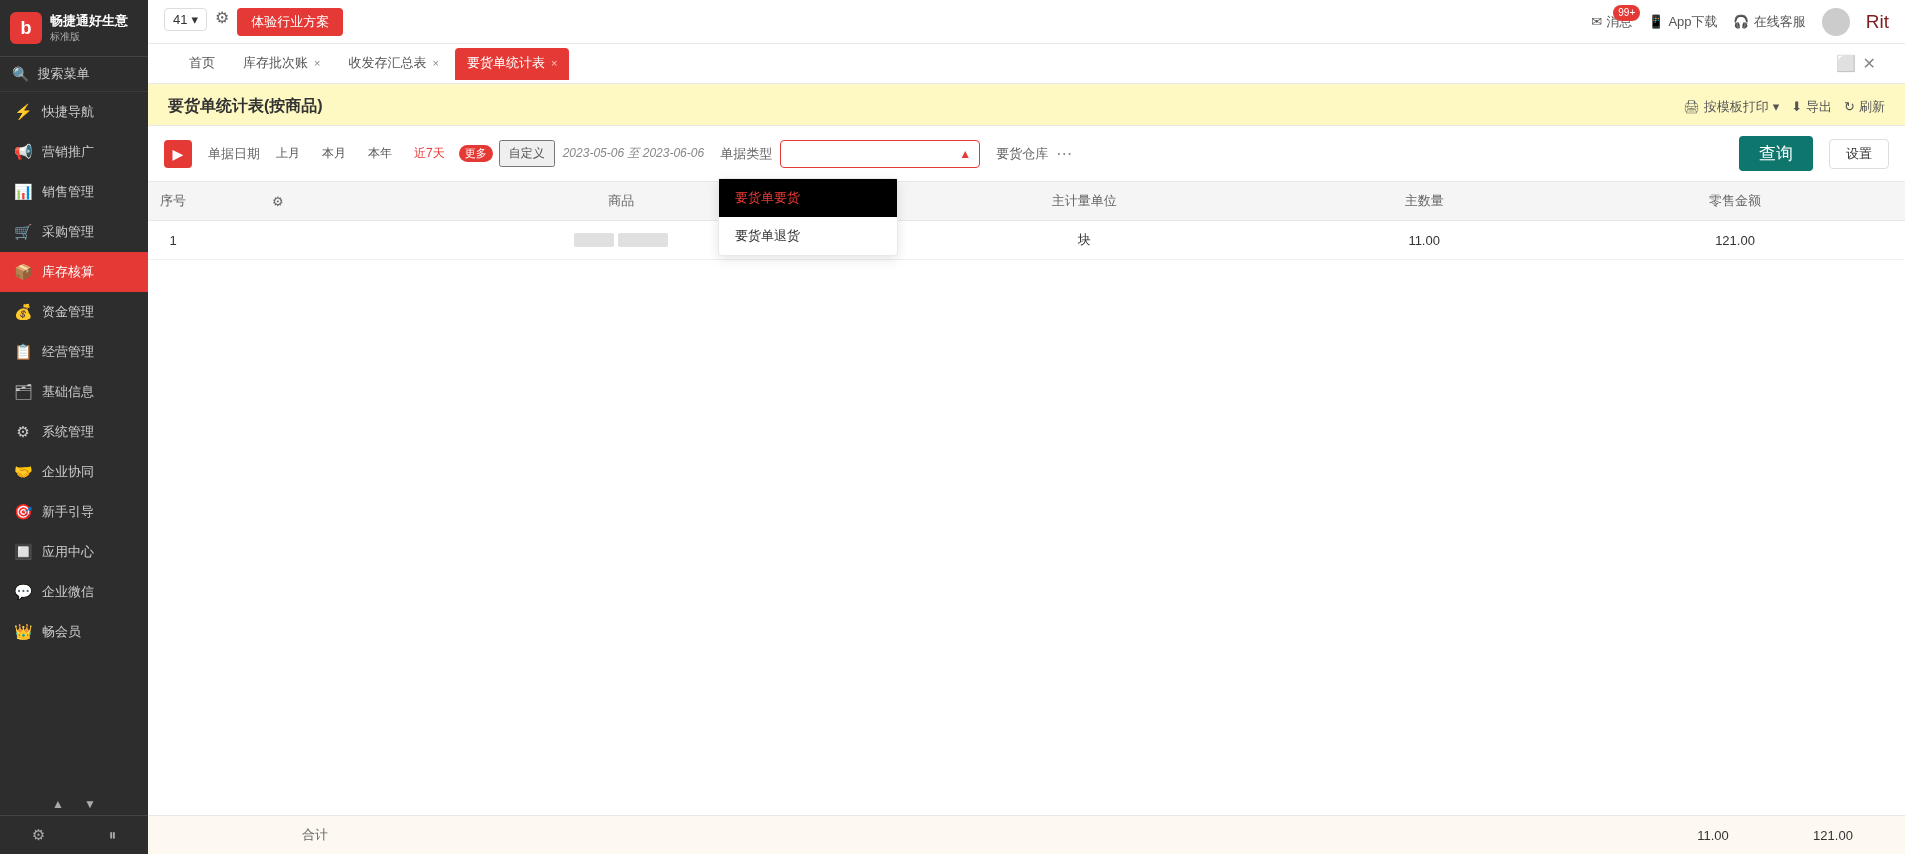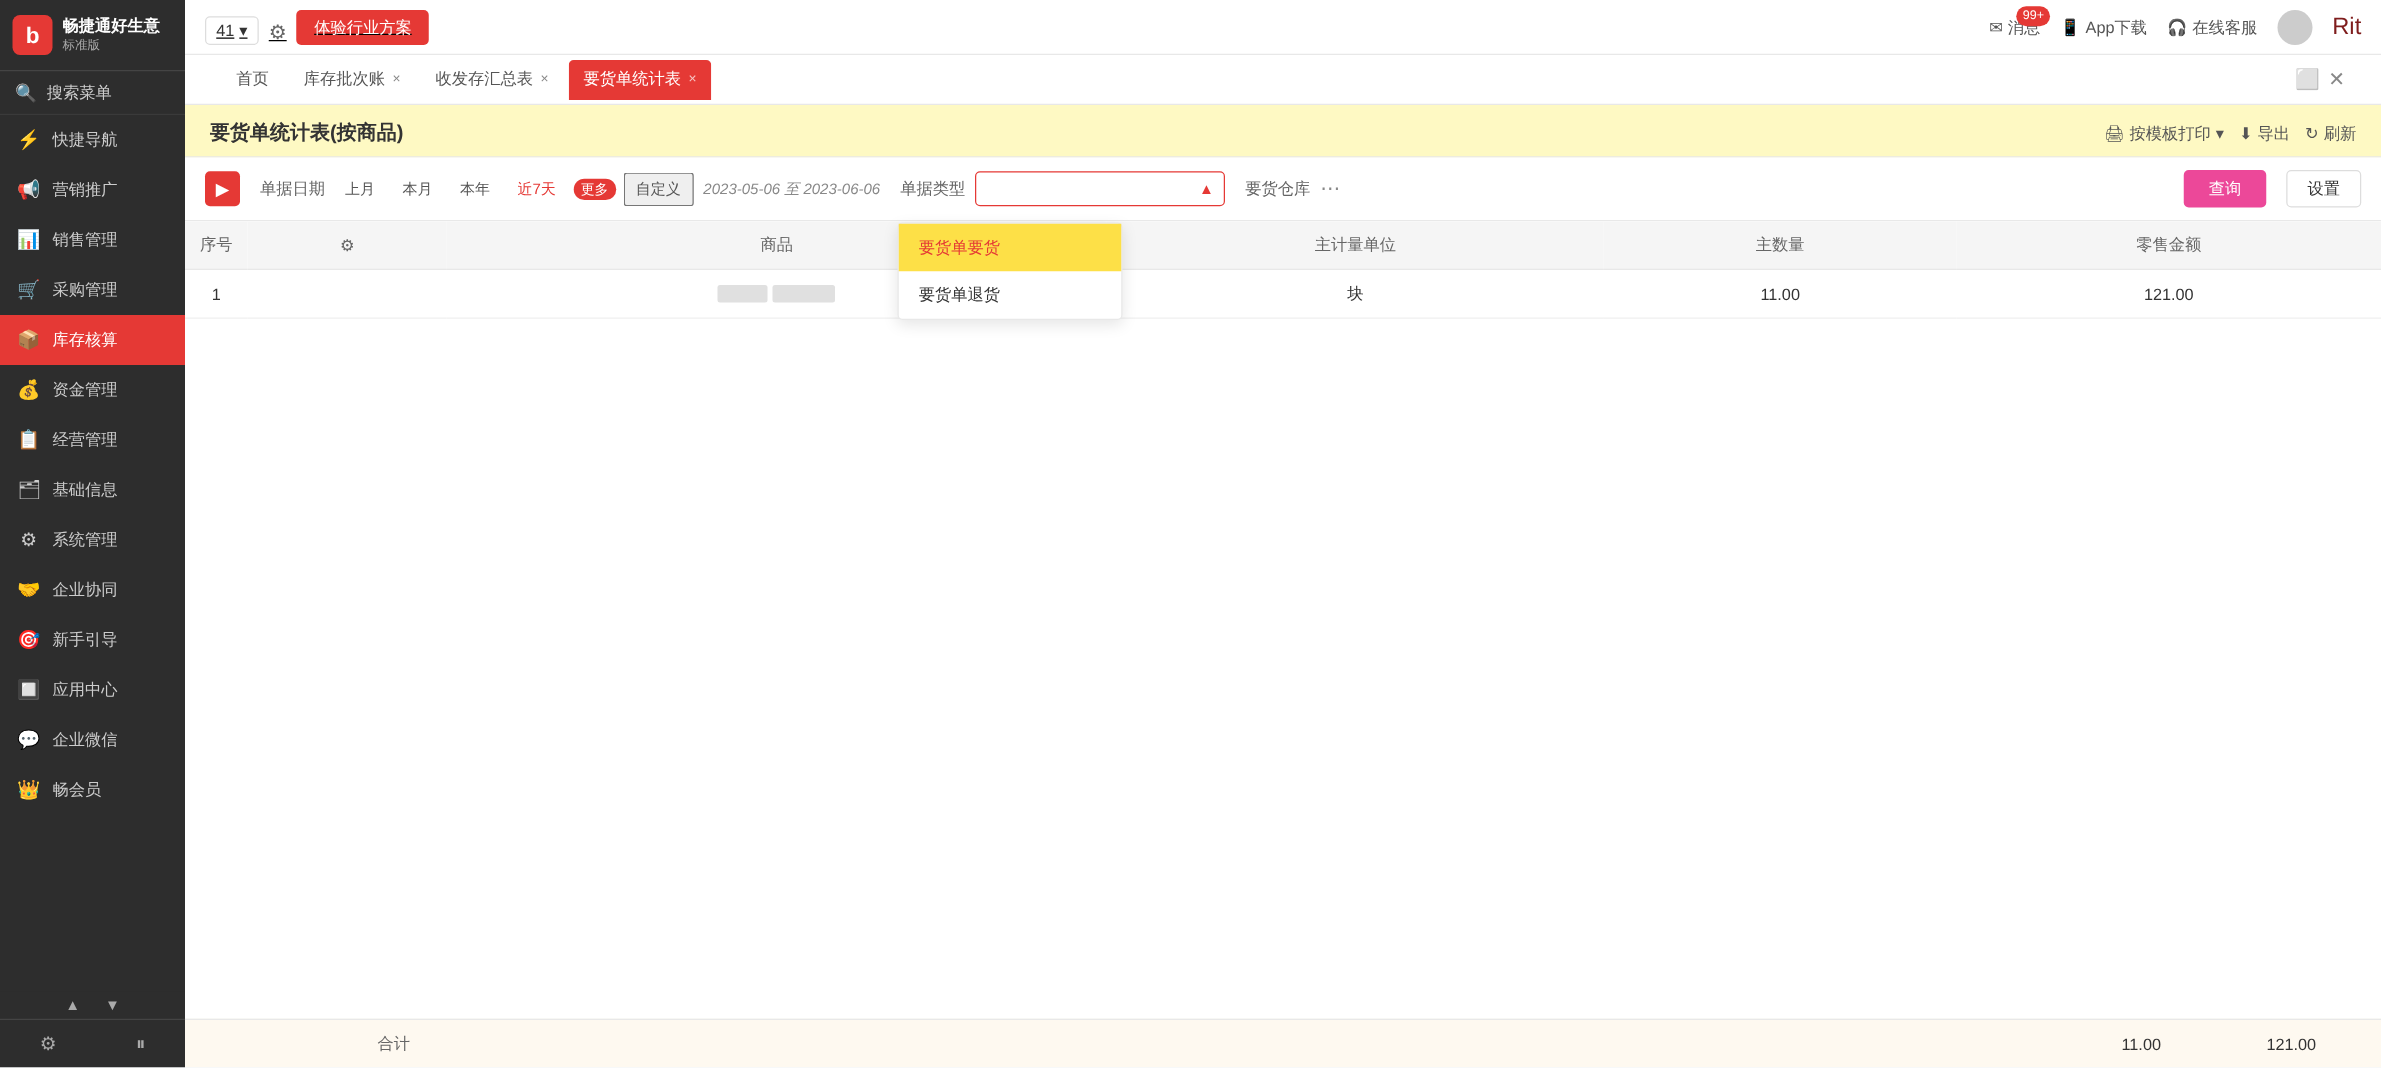--- a/index.html
+++ b/index.html
@@ -102,24 +102,23 @@
       background: #fff;
       border-bottom: 1px solid #e8e8e8;
       display: flex;
       align-items: center;
       padding: 0 16px;
       gap: 12px;
       flex-shrink: 0;
     }
     .topbar-left {
       display: flex;
-      align-items: flex-end;
+      align-items: flex-start;
       gap: 8px;
       flex: 1;
-      text-decoration: underline;
     }
     .topbar-store-selector {
       display: flex;
       align-items: center;
       border: 1px solid #ddd;
       border-radius: 4px;
       padding: 3px 8px;
       cursor: pointer;
       font-size: 13px;
       color: #333;
@@ -348,26 +347,26 @@
       display: flex;
       align-items: center;
       gap: 8px;
     }
     .warehouse-more {
       color: #888;
       font-size: 16px;
       cursor: pointer;
     }
     .query-btn {
-      background: #ec4899;
+      background: #0f766e;
       color: white;
       border: none;
       border-radius: 4px;
       padding: 6px 20px;
-      font-size: 13px;
+      font-size: 17px;
       cursor: pointer;
       margin-left: auto;
     }
     .settings-btn {
       background: white;
       color: #333;
       border: 1px solid #ddd;
       border-radius: 4px;
       padding: 5px 16px;
       font-size: 13px;
@@ -385,21 +384,21 @@
       box-shadow: 0 4px 12px rgba(0,0,0,0.1);
       z-index: 1000;
       min-width: 180px;
     }
     .dropdown-item {
       padding: 10px 16px;
       cursor: pointer;
       font-size: 13px;
       color: #333;
     }
-    .dropdown-item.selected { background: #fde047; color: #e53935; }
+    .dropdown-item.selected { background: #000000; color: #e53935; }
 
     
     .table-wrapper {
       flex: 1;
       overflow: auto;
       background: #fff;
       margin: 0;
     }
     table {
       width: 100%;

